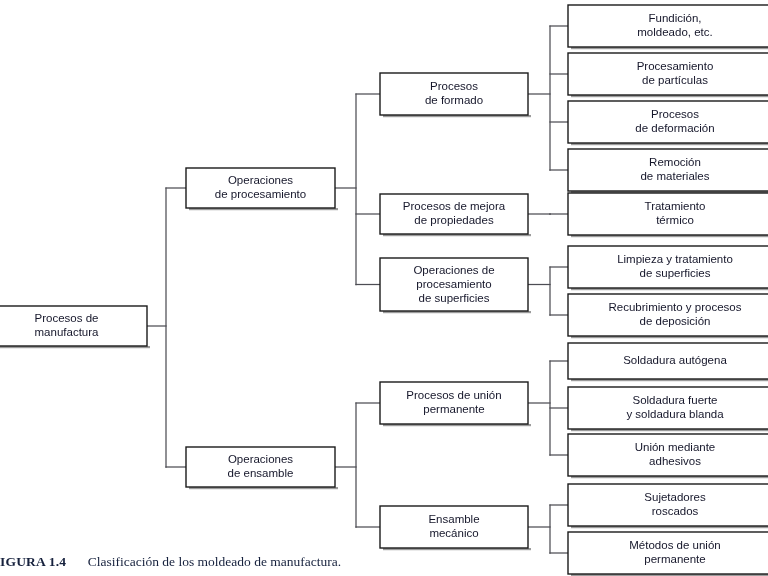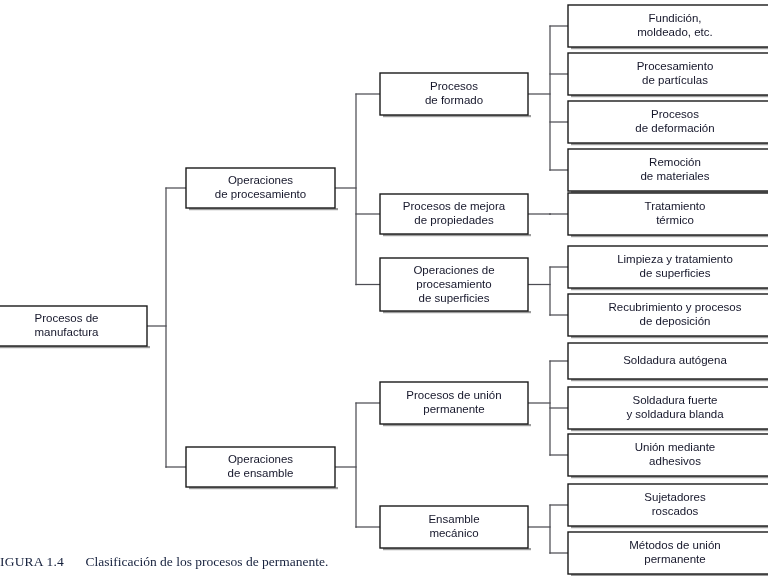--- a/index.html
+++ b/index.html
@@ -49,21 +49,21 @@
     position: absolute;
     left: 0;
     bottom: 6px;
     width: 768px;
     font-family: "Liberation Serif", serif;
     font-size: 13.5px;
     color: #16213d;
     white-space: nowrap;
   }
   .caption-label {
-    font-weight: normal;
+    font-weight: bold;
     letter-spacing: 0.2px;
     text-align: right;
   }
   .caption-text {
     margin-left: 18px;
   }
 </style>
 </head>
 <body>
 
@@ -226,16 +226,16 @@
           <rect x="571" y="574" width="214" height="2.2" class="node-shadow"></rect>
           <rect x="568" y="532" width="214" height="42" class="node-box"></rect>
           <text x="675" y="546" class="node-text">Métodos de unión</text>
           <text x="675" y="560" class="node-text">permanente</text>
         </g>
       </g>
   </svg>
 
   <div class="caption">
     <span class="caption-label">IGURA 1.4</span>
-    <span class="caption-text">Clasificación de los procesos de permanente.</span>
+    <span class="caption-text">Clasificación de los moldeado de manufactura.</span>
   </div>
 
 </div>
 
 </body></html>

